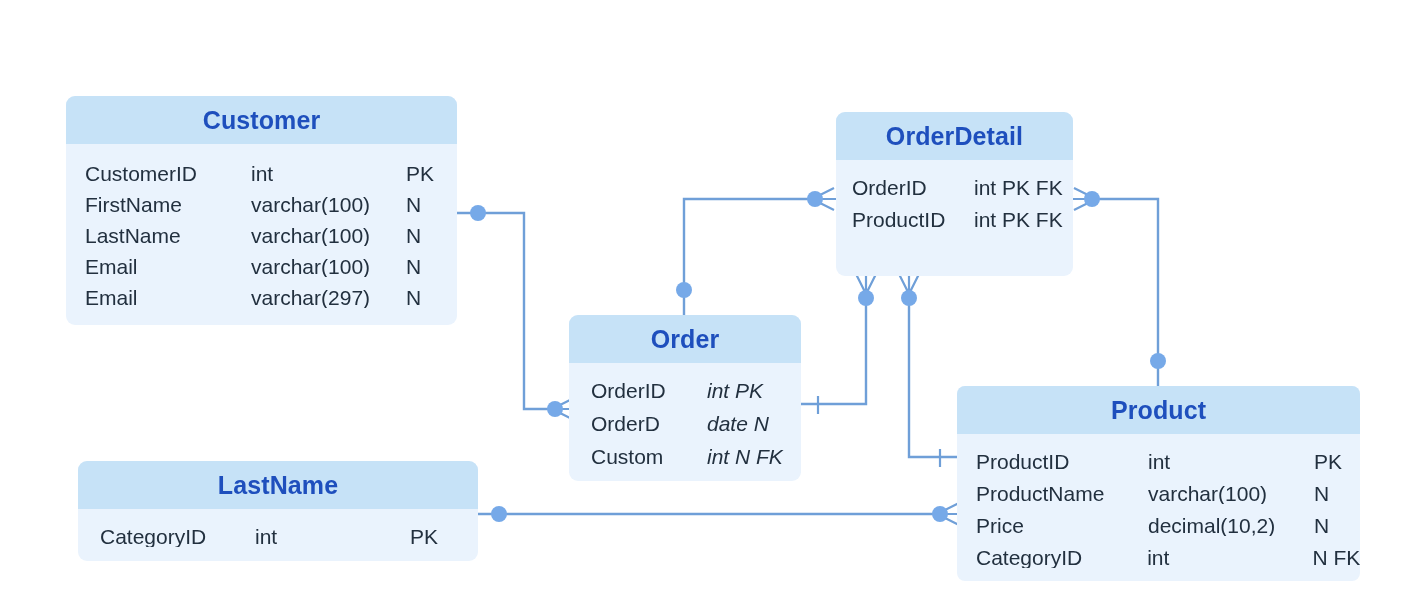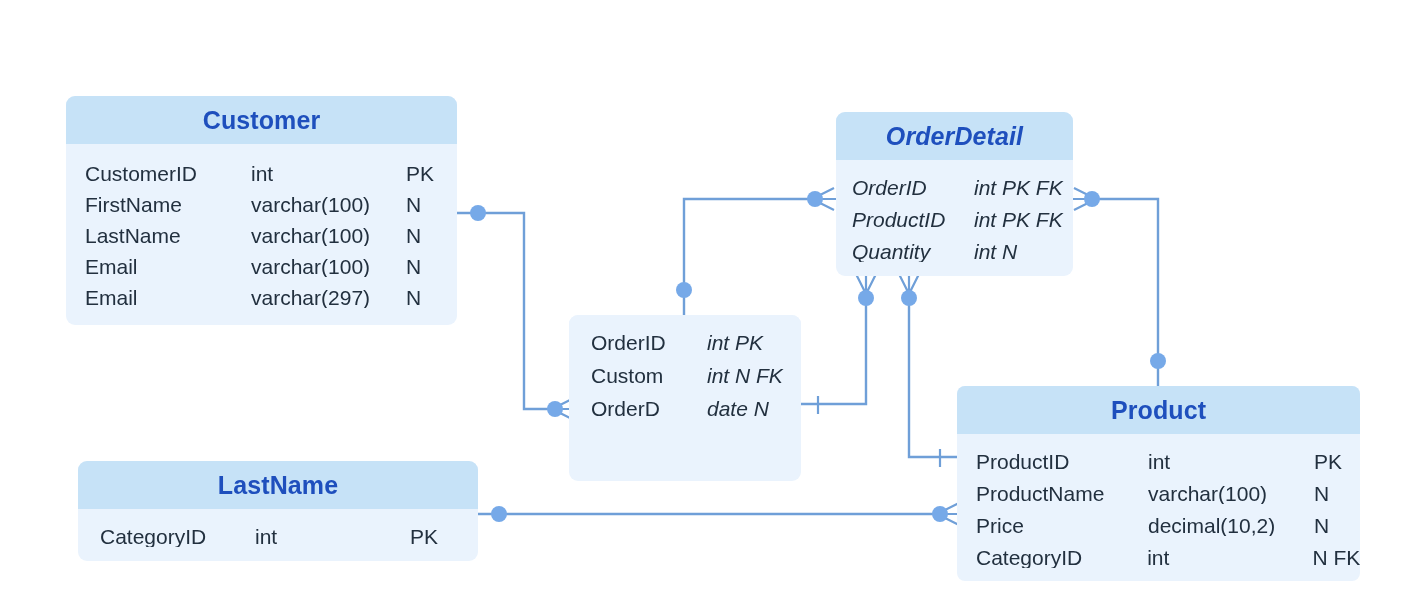--- a/index.html
+++ b/index.html
@@ -93,21 +93,20 @@
   #entity-customer .attr-row { height: 31px; padding-left: 19px; }
   #entity-customer .attr-name { width: 166px; }
   #entity-customer .attr-type { width: 155px; }
 
   
   #entity-orderdetail {
     left: 836px;
     top: 76px;
     width: 237px;
     height: 164px;
-    font-style: italic;
   }
   #entity-orderdetail .entity-body { padding: 11px 0 0 0; }
   #entity-orderdetail .attr-row { height: 32px; padding-left: 16px; }
   #entity-orderdetail .attr-name { width: 122px; }
   #entity-orderdetail .attr-type { width: 96px; }
 
   
   #entity-order {
     left: 569px;
     top: 279px;
@@ -236,40 +235,39 @@
     </div>
     <div class="entity-body">
       <div class="attr-row">
         <span class="attr-name">OrderID</span>
         <span class="attr-type">int PK FK</span>
       </div>
       <div class="attr-row">
         <span class="attr-name">ProductID</span>
         <span class="attr-type">int PK FK</span>
       </div>
-      <div class="attr-row">
-        <span class="attr-name">Quantity</span>
-        <span class="attr-type">int N</span>
-      </div>
     </div>
   </div>
 
   <div class="entity" id="entity-order">
+    <div class="entity-header">
+      <span class="entity-title">Order</span>
+    </div>
     <div class="entity-body">
       <div class="attr-row">
         <span class="attr-name">OrderID</span>
         <span class="attr-type">int PK</span>
       </div>
       <div class="attr-row">
+        <span class="attr-name">OrderD</span>
+        <span class="attr-type">date N</span>
+      </div>
+      <div class="attr-row">
         <span class="attr-name">Custom</span>
         <span class="attr-type">int N FK</span>
-      </div>
-      <div class="attr-row">
-        <span class="attr-name">OrderD</span>
-        <span class="attr-type">date N</span>
       </div>
     </div>
   </div>
 
   <div class="entity" id="entity-product">
     <div class="entity-header">
       <span class="entity-title">Product</span>
     </div>
     <div class="entity-body">
       <div class="attr-row">

